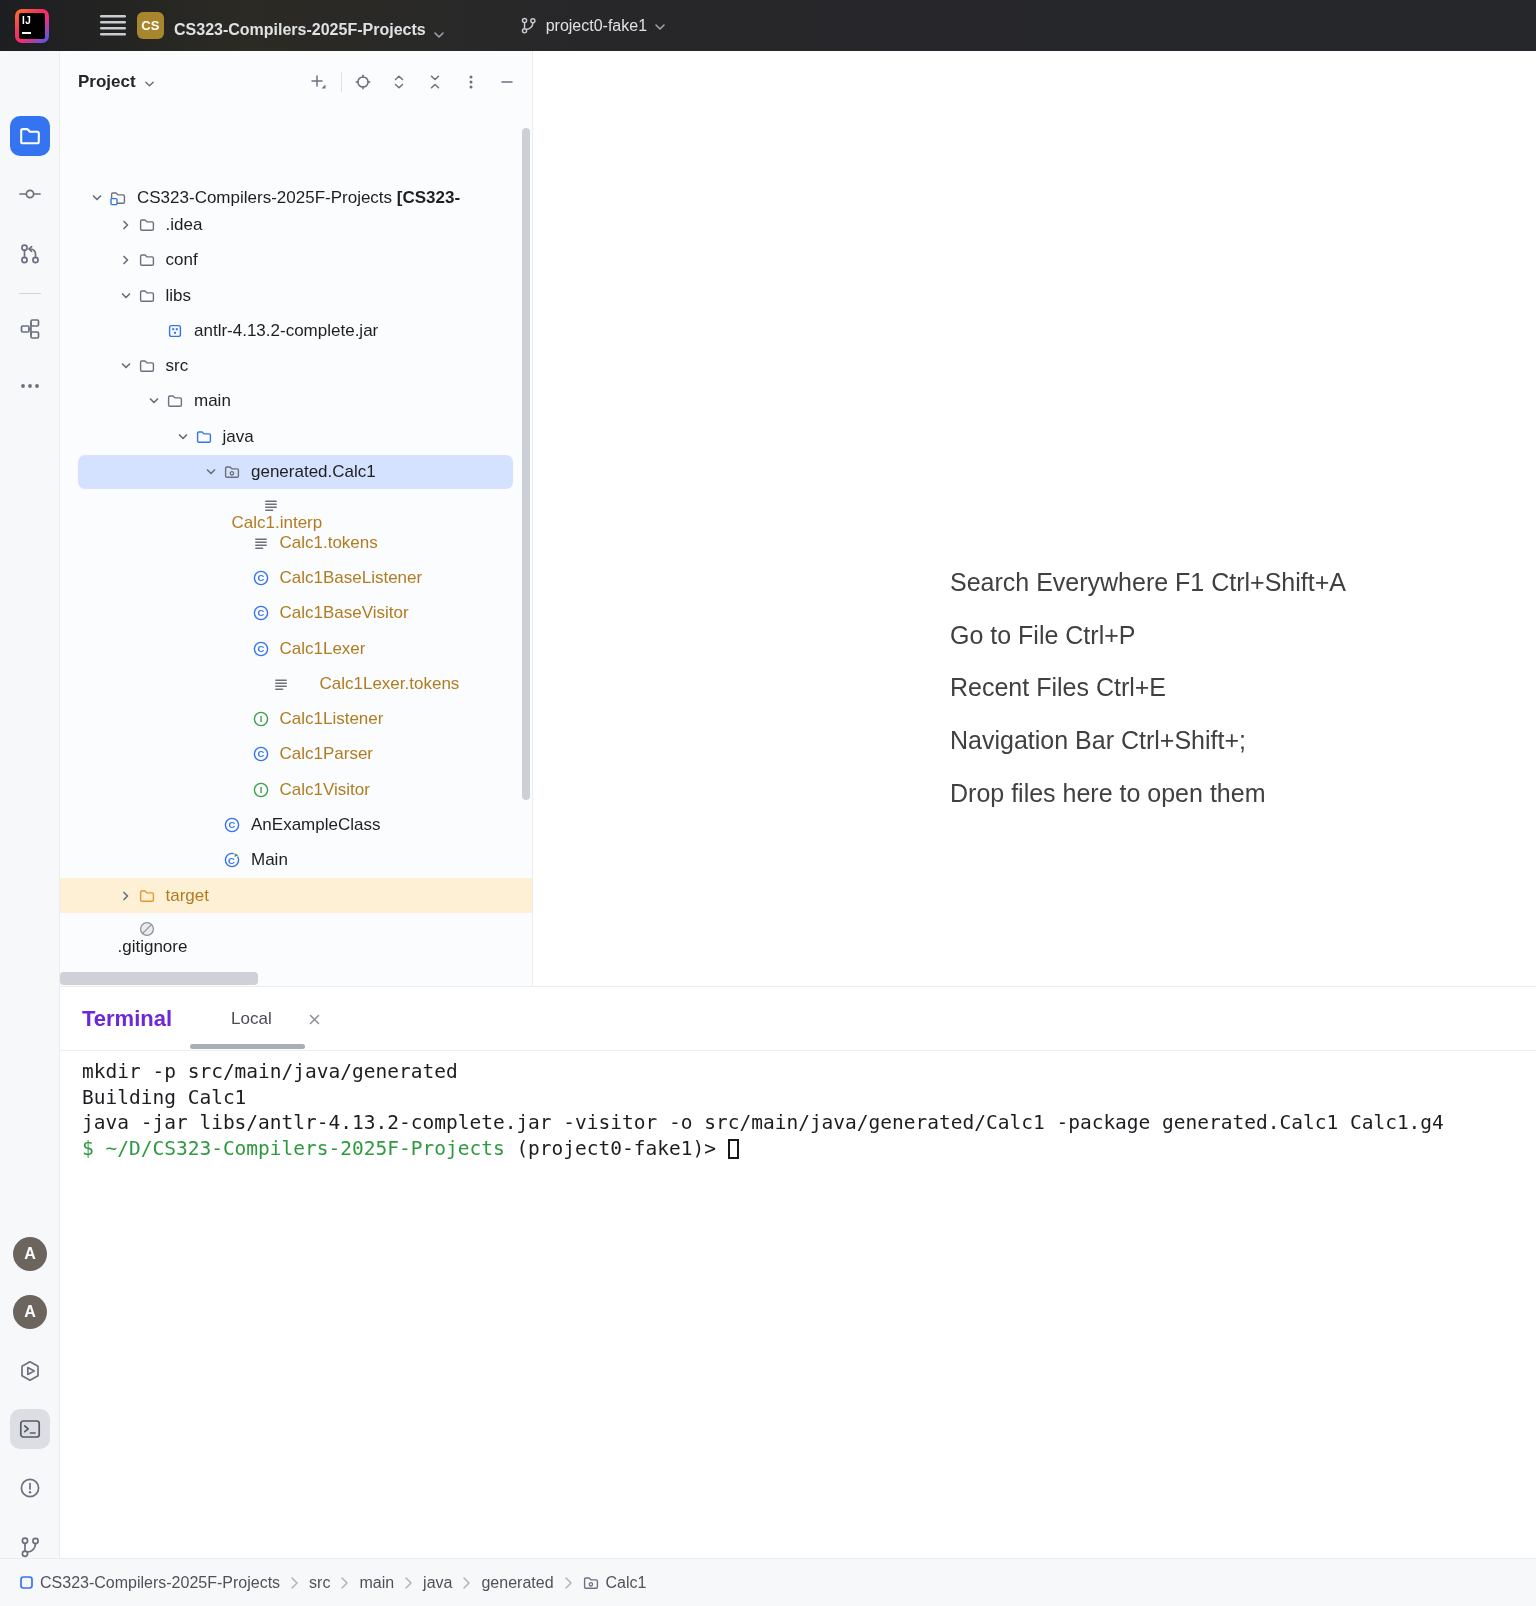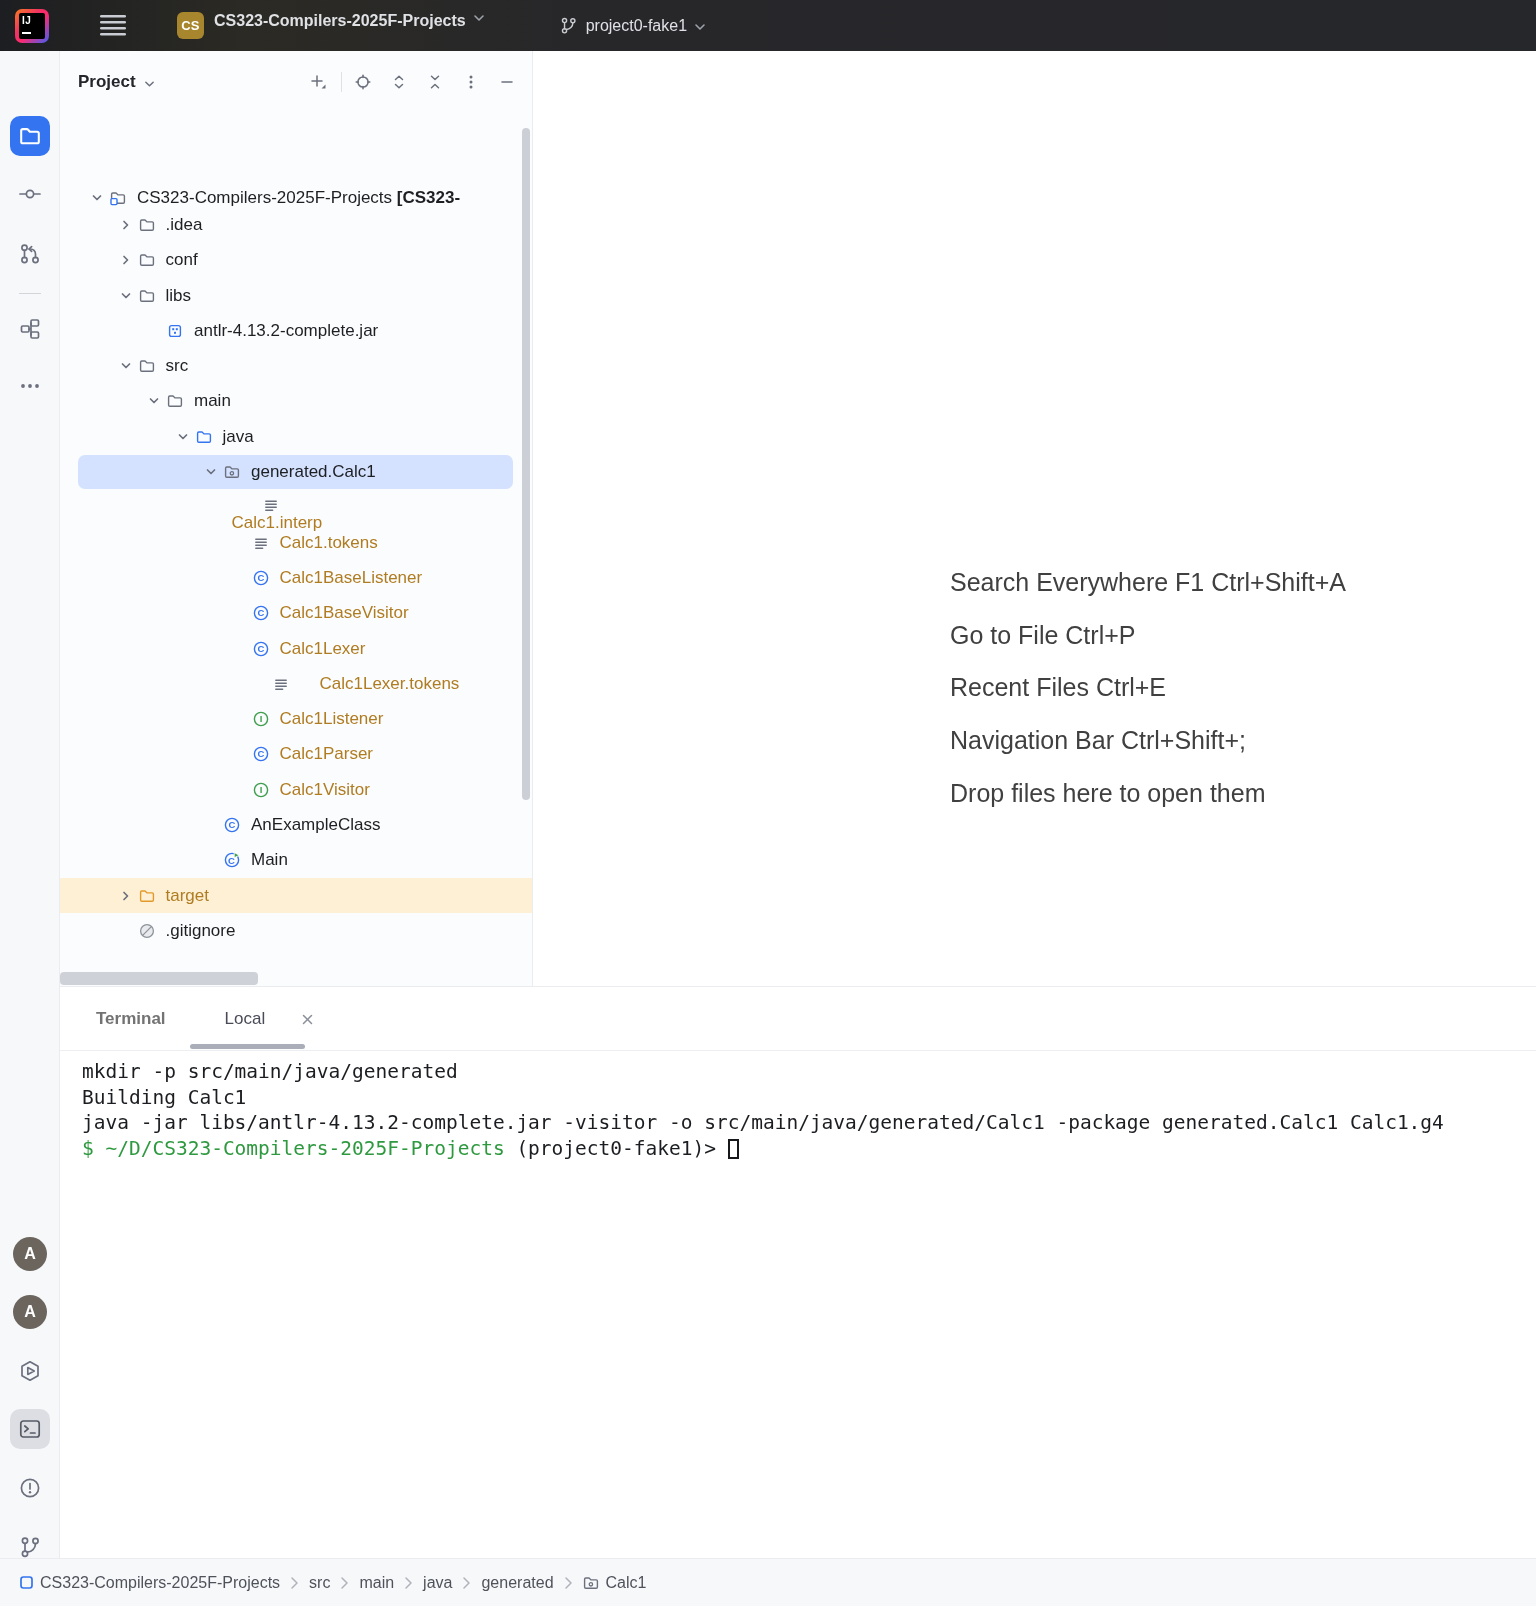--- a/index.html
+++ b/index.html
@@ -14,21 +14,21 @@
   
   #titlebar{position:absolute;left:0;top:0;width:1536px;height:51px;
     background:linear-gradient(90deg,#1d1e21 0%,#2b2a24 16%,#27272a 38%,#26272b 100%);
     display:flex;align-items:center;}
   .logo{width:34px;height:34px;margin-left:15px;border-radius:7px;position:relative;
     background:linear-gradient(135deg,#fb7a21 0%,#ef3261 38%,#fe2a6e 55%,#3f5ef7 100%);}
   .logo .inner{position:absolute;left:4px;top:4px;width:26px;height:26px;background:#000;border-radius:2px;}
   .logo .ij{position:absolute;left:7px;top:6px;color:#fff;font-size:10px;font-weight:bold;letter-spacing:.5px;}
   .logo .us{position:absolute;left:7px;top:23px;width:9px;height:2.4px;background:#fff;}
   .burger{margin-left:51px;cursor:pointer;}
-  .proj-widget{display:flex;align-items:flex-start;margin-left:40px;cursor:pointer;padding-left:11px;}
+  .proj-widget{display:flex;align-items:flex-end;cursor:pointer;padding-left:11px;}
   .cs-badge{width:27px;height:27px;border-radius:6px;background:#a8862d;color:#fff;
     font-size:13px;font-weight:bold;display:flex;align-items:center;justify-content:center;letter-spacing:.3px;}
   .tb-text{color:#dfe1e5;font-size:16px;font-weight:600;margin-left:10px;white-space:nowrap;}
   .tb-chev{margin-left:7px;margin-top:2px;}
   .branch-widget{display:flex;align-items:center;margin-left:74px;cursor:pointer;}
   .branch-widget .tb-text{font-weight:400;margin-left:8px;}
   
   #stripe{position:absolute;left:0;top:51px;width:60px;height:1507px;background:var(--stripe-bg);
     border-right:1px solid var(--border);box-sizing:border-box;}
   .tw-btn{position:absolute;left:10px;width:40px;height:40px;border-radius:10px;
@@ -64,21 +64,21 @@
   #hscroll{position:absolute;left:0px;top:921px;width:198px;height:13px;border-radius:4px;
     background:rgba(190,193,201,.72);cursor:pointer;z-index:3;}
   
   #editor{position:absolute;left:533px;top:51px;width:1003px;height:935px;background:#fff;}
   #hints{position:absolute;left:417px;top:505px;}
   .hint{font-size:25px;line-height:52.7px;color:#404040;white-space:nowrap;}
   
   #terminalPanel{position:absolute;left:60px;top:986px;width:1476px;height:572px;background:#fff;
     border-top:1px solid var(--border);box-sizing:border-box;}
   .term-tabs{position:relative;height:63px;border-bottom:1px solid #edeef1;display:flex;align-items:center;}
-  .term-title{font-size:17px;font-weight:700;color:#737373;margin-left:36px;}
+  .term-title{font-size:22px;font-weight:700;color:#6d28d9;margin-left:22px;}
   .term-tab{display:flex;align-items:center;margin-left:59px;cursor:pointer;gap:23px;}
   .term-tab-label{font-size:17px;color:#494b57;}
   .term-tab-close{margin-left:12px;margin-top:2px;cursor:pointer;}
   .tab-indicator{position:absolute;left:130px;top:57px;width:115px;height:5px;border-radius:3px;background:#a9aeb8;}
   #termContent{padding:8px 0 0 22px;font-family:"DejaVu Sans Mono",monospace;font-size:19.5px;line-height:25.6px;}
   .tline{white-space:pre;color:#1b1d20;}
   .tline .green{color:var(--tgreen);}
   .cursor{display:inline-block;width:11px;height:20px;border:2px solid #16181b;vertical-align:-4px;box-sizing:border-box;}
   
   #statusbar{position:absolute;left:0;top:1558px;width:1536px;height:48px;background:var(--stripe-bg);
@@ -608,21 +608,21 @@
           <span class="ticon">
             <svg width="16" height="16" viewBox="0 0 16 16">
               <path d="M1.6 4.2a1.2 1.2 0 0 1 1.2-1.2h2.9a1.2 1.2 0 0 1 .93.44L7.9 4.9h5.3a1.2 1.2 0 0 1 1.2 1.2v6a1.2 1.2 0 0 1-1.2 1.2H2.8a1.2 1.2 0 0 1-1.2-1.2z" fill="none" stroke="#e3992a" stroke-width="1.4" stroke-linejoin="round"></path>
             </svg>
           </span>
           <span class="tlabel gen">target</span>
         </span>
       </div>
       <div class="tree-row">
         <span class="bg"></span>
-        <span class="ct" style="padding-left: 52.5px;">
+        <span class="ct" style="padding-left: 52.5px; flex-direction: column;">
           <span class="chev-slot"></span>
           <span class="ticon">
             <svg width="16" height="16" viewBox="0 0 16 16">
               <circle cx="8" cy="8" r="6.4" fill="#e9eaee" stroke="#8e939b" stroke-width="1.3"></circle>
               <line x1="3.9" y1="12.1" x2="12.1" y2="3.9" stroke="#8e939b" stroke-width="1.3"></line>
             </svg>
           </span>
           <span class="tlabel">.gitignore</span>
         </span>
       </div>

